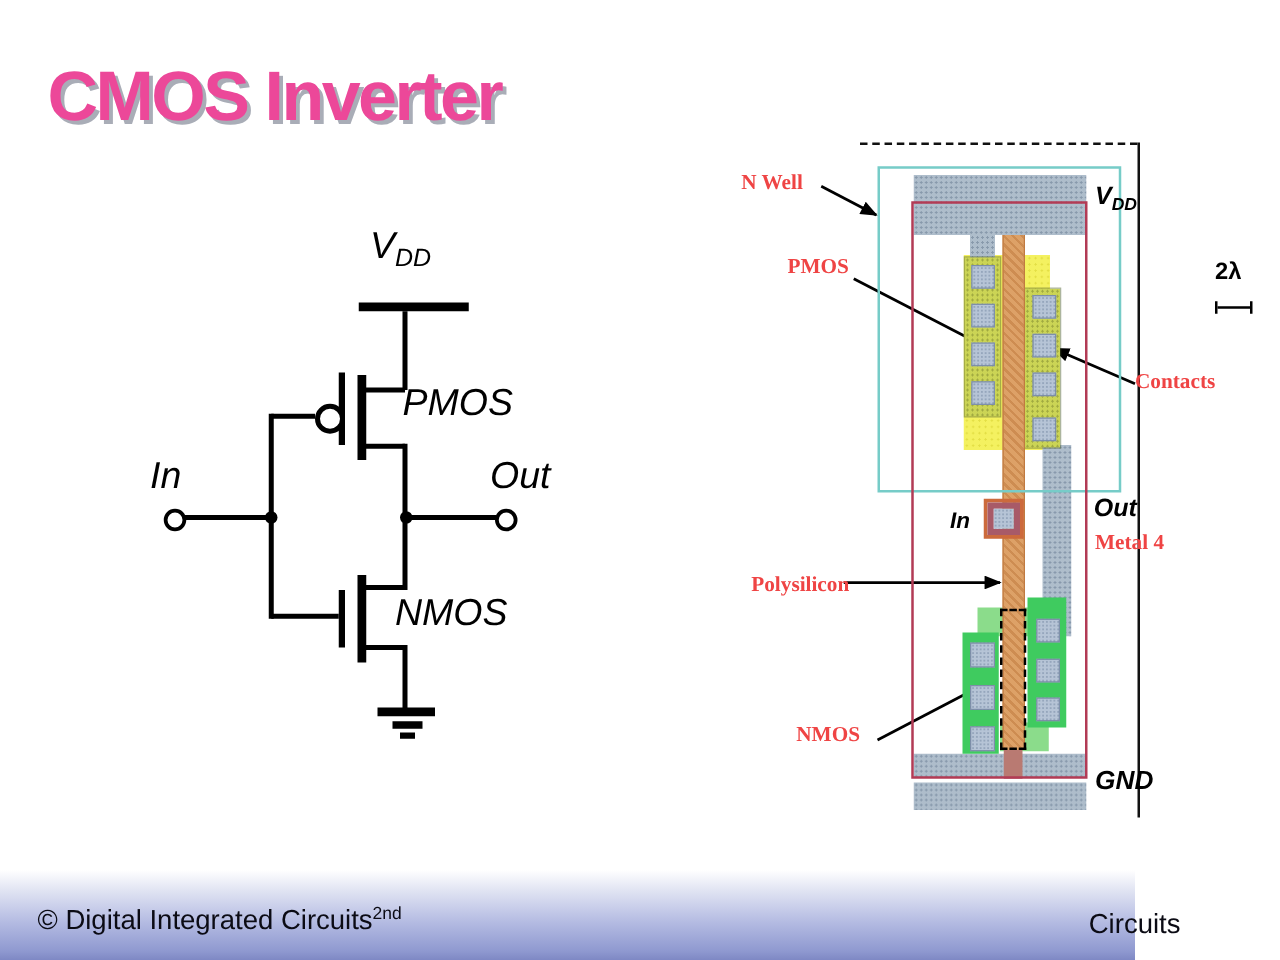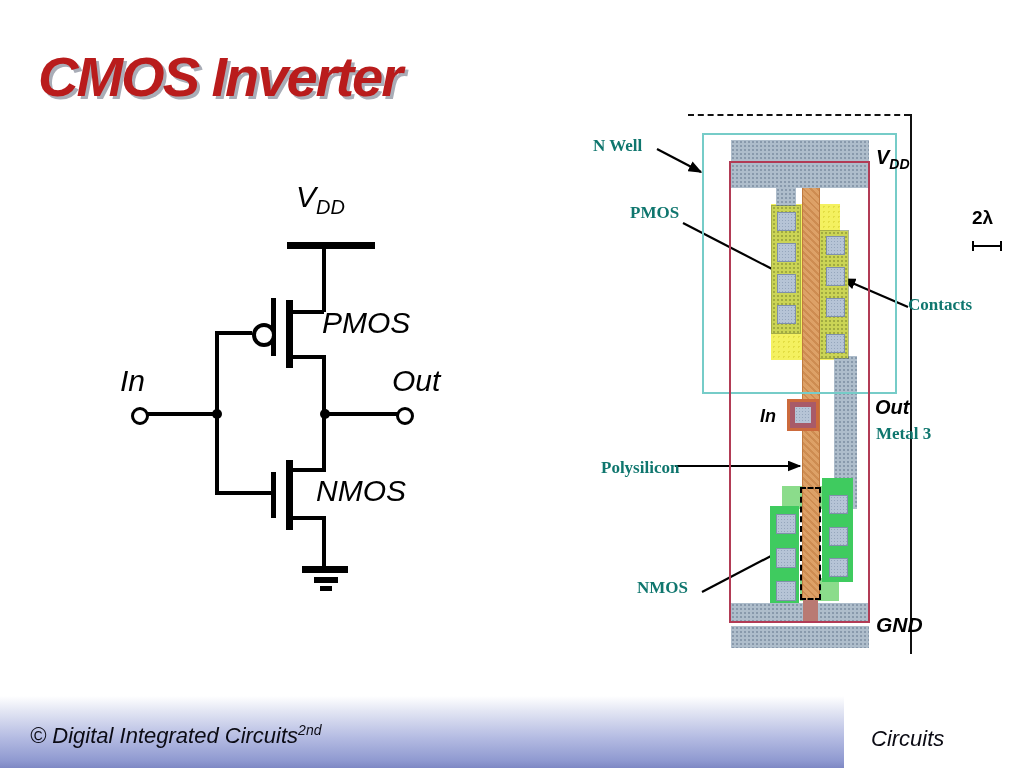--- a/index.html
+++ b/index.html
@@ -1,20 +1,20 @@
 <!DOCTYPE html>
 <html><head>
 <meta charset="utf-8">
 <style>
   html,body{margin:0;padding:0;background:#fff;}
   .slide{position:relative;width:1024px;height:768px;background:#ffffff;overflow:hidden;
          font-family:"Liberation Sans","DejaVu Sans",sans-serif;}
   
-  .title{position:absolute;left:38px;top:44px;margin:0;font-size:56px;font-weight:bold;font-style:italic;
-         letter-spacing:-2px;color:#b91c1c;text-shadow:3px 3px 0 #a9adb7;white-space:nowrap;}
+  .title{position:absolute;left:38px;top:44px;margin:0;font-size:56px;font-weight:bold;
+         letter-spacing:-2px;color:#ec4899;text-shadow:3px 3px 0 #a9adb7;white-space:nowrap;}
   
   .wire{position:absolute;background:#000;}
   .dot{position:absolute;width:10px;height:10px;border-radius:50%;background:#000;}
   .ocirc{position:absolute;width:12px;height:12px;border-radius:50%;border:3px solid #000;background:#fff;}
   .bubble{position:absolute;width:16px;height:16px;border-radius:50%;border:4px solid #000;background:#fff;}
   .sch-lab{position:absolute;font-style:italic;font-size:30px;color:#000;white-space:nowrap;}
   .sch-lab sub{font-size:20px;}
   
   .metal{position:absolute;background-color:#aebdcb;
          background-image:radial-gradient(rgba(90,110,135,.45) 1px,transparent 1px);background-size:4px 4px;}
@@ -23,26 +23,26 @@
          outline:1px solid rgba(70,90,40,.45);}
   .ylw{position:absolute;background-color:#f4f160;
        background-image:radial-gradient(rgba(215,210,50,.6) 1px,transparent 1px);background-size:5px 5px;}
   .grn{position:absolute;background:#3fcb5f;}
   .pgrn{position:absolute;background:#8bdc8b;}
   .poly{position:absolute;background-color:#dda167;border-left:1px solid #c07a40;border-right:1px solid #c07a40;
         background-image:repeating-linear-gradient(45deg,rgba(190,120,60,.5) 0 2px,transparent 2px 5px);}
   .csq{position:absolute;background-color:#b6c4d6;border:1px solid rgba(90,110,140,.6);
        background-image:radial-gradient(rgba(100,120,150,.4) 1px,transparent 1px);background-size:3px 3px;}
   .lab-serif{position:absolute;font-family:"Liberation Serif","DejaVu Serif",serif;font-weight:bold;
-             font-size:17px;color:#0f766e;white-space:nowrap;}
+             font-size:17px;color:#ef4444;white-space:nowrap;}
   .lab-ital{position:absolute;font-weight:bold;font-style:italic;color:#000;white-space:nowrap;}
   .lab-ital sub{font-size:14px;}
   
-  .footer{position:absolute;left:0;top:696px;width:844px;height:72px;
-          background:linear-gradient(180deg,#ffffff 0%,#e4e7f4 20%,#b4bbe2 58%,#8f99d0 90%,#7e88c4 100%);font-style:italic;}
+  .footer{position:absolute;left:0;top:696px;width:908px;height:72px;
+          background:linear-gradient(180deg,#ffffff 0%,#e4e7f4 20%,#b4bbe2 58%,#8f99d0 90%,#7e88c4 100%);}
   .footer .left{position:absolute;left:30px;top:26px;font-size:22px;color:#0b0b14;}
   .footer .left sup{font-size:14px;}
   .footer .right{position:absolute;left:871px;top:30px;font-size:22px;color:#0b0b14;}
   svg.arrows{position:absolute;left:560px;top:100px;pointer-events:none;}
 </style>
 </head>
 <body>
 
 <div class="slide">
 
@@ -133,21 +133,21 @@
       <div style="width:100%;height:100%;border:5px solid #a85a68;box-sizing:border-box;">
         <div class="csq" style="position:static;width:100%;height:100%;border:none;box-sizing:border-box;"></div>
       </div>
     </div>
 
     <span class="lab-serif" style="left:593px;top:136px;z-index:8;">N Well</span>
     <span class="lab-serif" style="left:630px;top:203px;z-index:8;">PMOS</span>
     <span class="lab-serif" style="left:908px;top:295px;z-index:8;text-align:center;">Contacts</span>
     <span class="lab-serif" style="left:601px;top:458px;z-index:8;">Polysilicon</span>
     <span class="lab-serif" style="left:637px;top:578px;z-index:8;">NMOS</span>
-    <span class="lab-serif" style="left:876px;top:424px;z-index:8;">Metal 3</span>
+    <span class="lab-serif" style="left:876px;top:424px;z-index:8;">Metal 4</span>
     <span class="lab-ital" style="left:760px;top:406px;font-size:18px;z-index:8;">In</span>
     <span class="lab-ital" style="left:875px;top:396px;font-size:20px;z-index:8;">Out</span>
     <span class="lab-ital" style="left:876px;top:146px;font-size:20px;z-index:8;"><span>V</span><sub>DD</sub></span>
     <span class="lab-ital" style="left:876px;top:613px;font-size:21px;z-index:8;">GND</span>
     <span style="position:absolute;left:972px;top:207px;font-size:19px;font-weight:bold;color:#000;z-index:8;text-align:center;">2λ</span>
     <div style="position:absolute;left:972px;top:241px;width:26px;height:10px;border-left:2px solid #000;border-right:2px solid #000;z-index:8;">
       <div style="position:absolute;left:0;top:4px;width:100%;height:2px;background:#000;"></div>
     </div>
 
     <svg class="arrows" width="464" height="560" viewBox="0 0 464 560">

